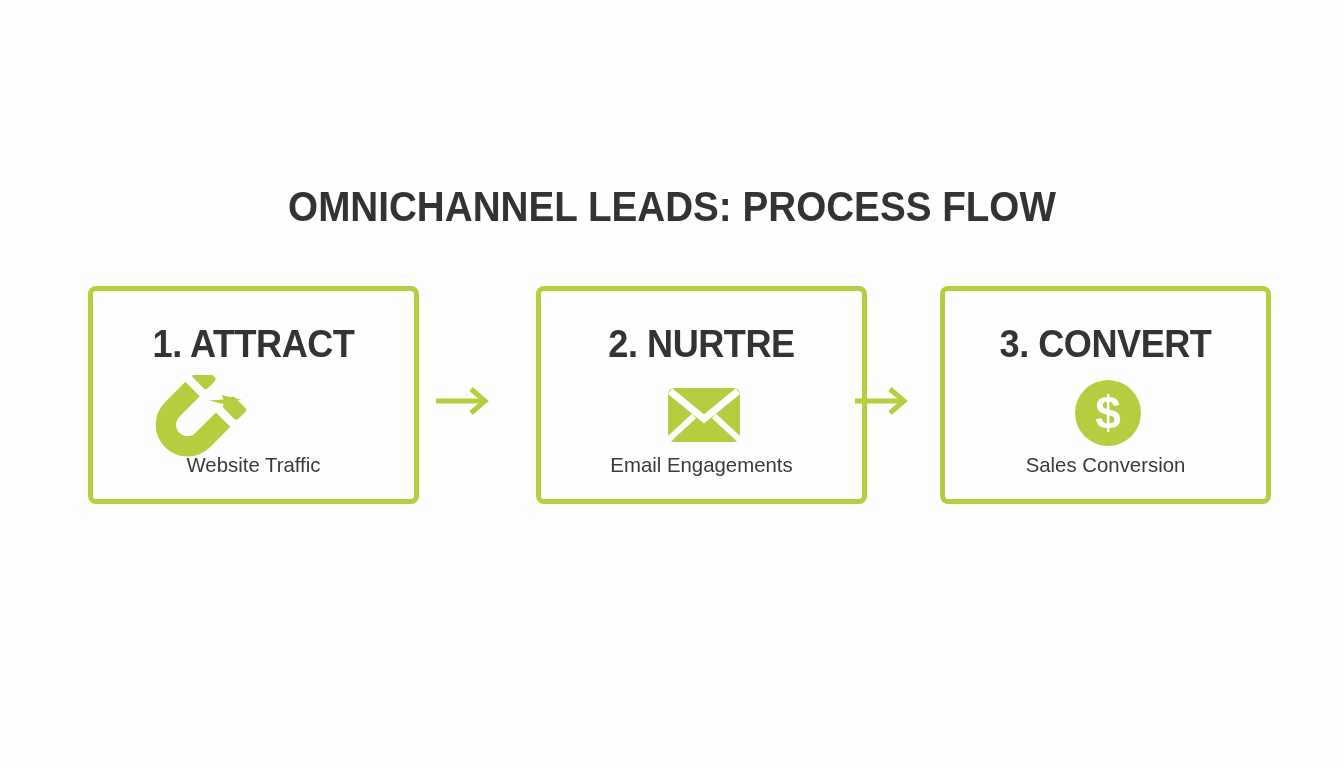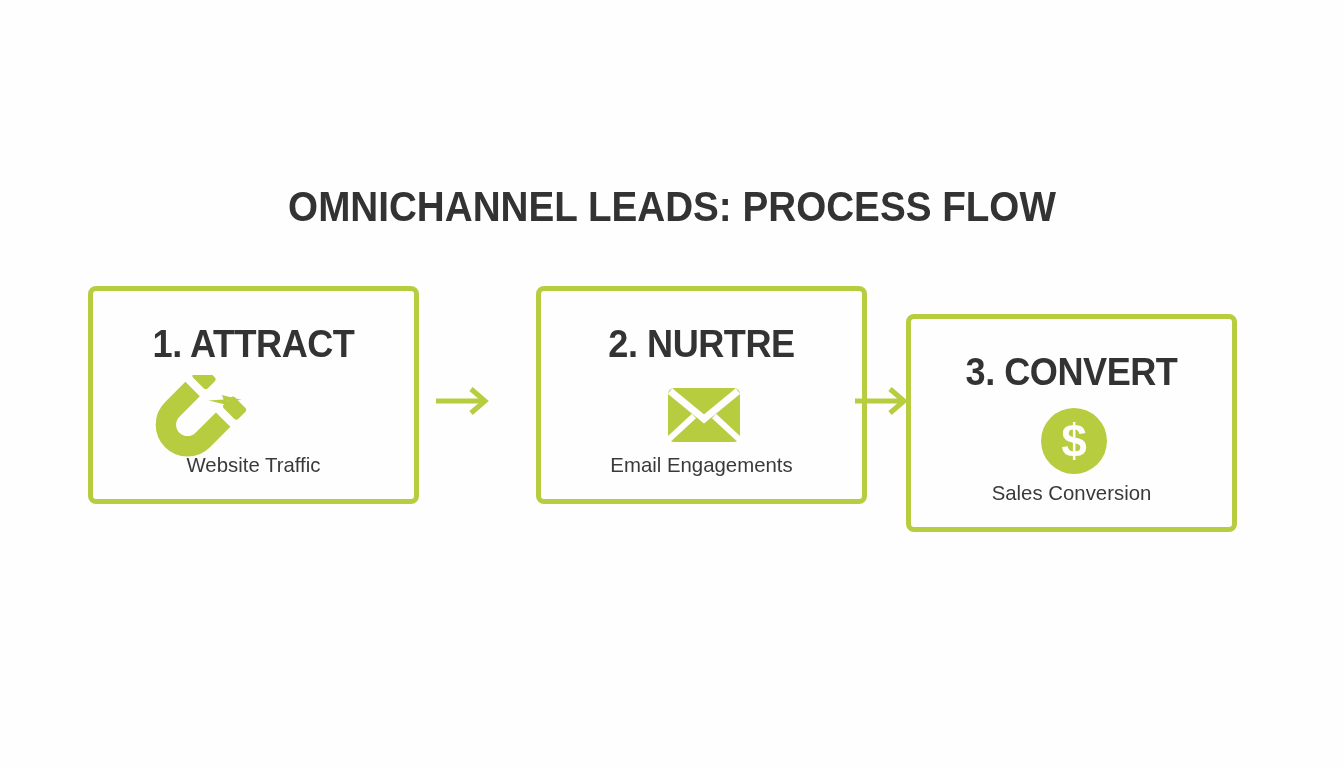--- a/index.html
+++ b/index.html
@@ -17,21 +17,21 @@
     transform-origin:50% 50%;
     white-space:nowrap;
   }
   .step-box{
     position:absolute;top:286px;width:331px;height:218px;
     border:5px solid #b8cc3f;border-radius:8px;
     background:#fefefe;box-sizing:border-box;
   }
   .box-1{left:88px;}
   .box-2{left:536px;}
-  .box-3{left:906px;margin-top:28px;}
+  .box-3{left:940px;}
   .step-heading{
     position:absolute;top:32px;left:0;width:100%;
     text-align:center;
     font-size:38px;font-weight:800;color:#333333;
     letter-spacing:-0.5px;
     transform:scaleX(0.95);
     white-space:nowrap;
   }
   .step-label{
     position:absolute;top:162px;left:0;width:100%;

